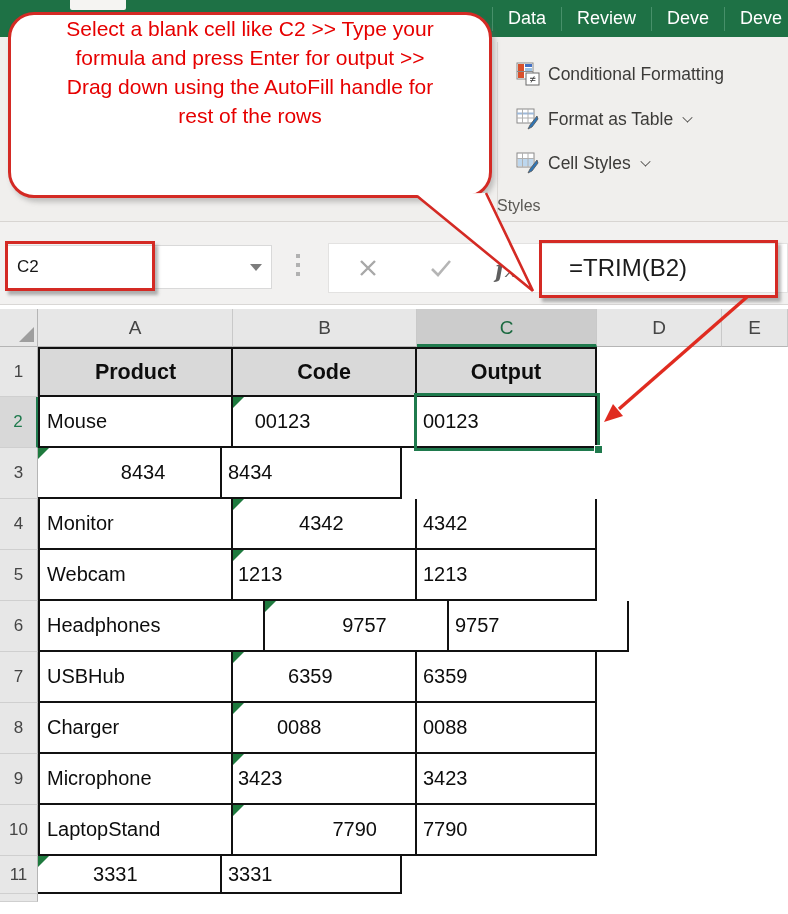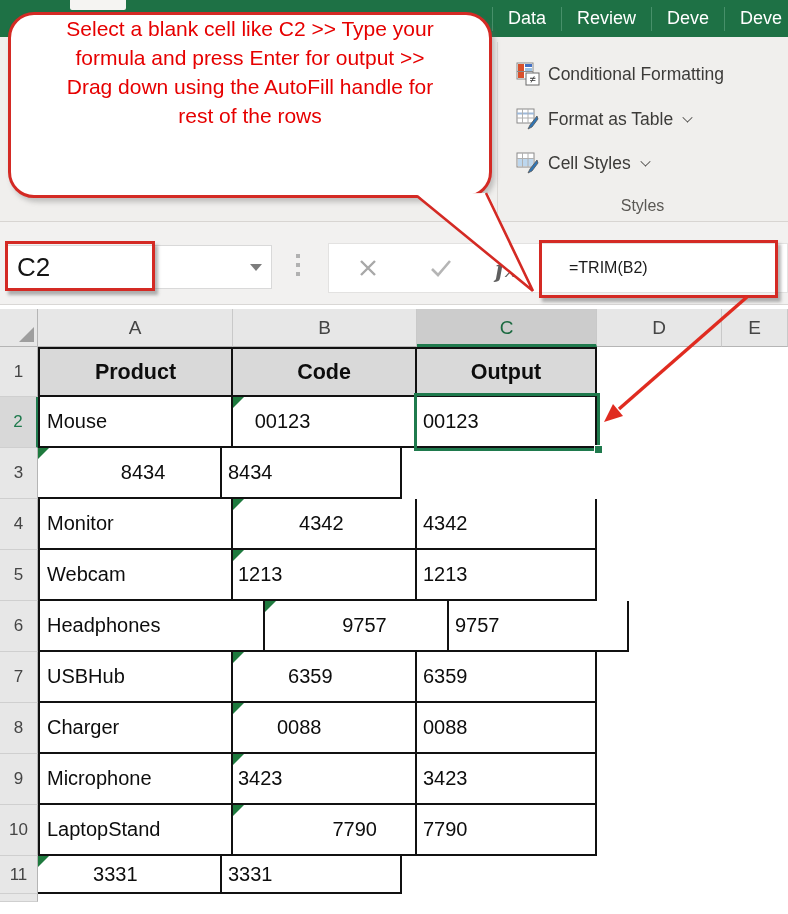--- a/index.html
+++ b/index.html
@@ -17,39 +17,39 @@
 
   
   .ribbon-body { position:absolute; left:0; top:37px; width:788px; height:185px;
                  background:#f0efed; border-bottom:1px solid #d8d5d2; }
   .group-sep { position:absolute; left:497px; top:5px; width:1px; height:175px; background:#dcd9d6; }
   .ribbon-item { position:absolute; left:516px; height:30px; display:flex; align-items:center; gap:8px;
                  color:#3c3b39; font-size:17.5px; cursor:pointer; white-space:nowrap; }
   .ribbon-item svg { flex:0 0 auto; }
   .chev { width:9px; height:9px; border-right:1.6px solid #3c3b39; border-bottom:1.6px solid #3c3b39;
           transform:rotate(45deg) scale(.8); margin-left:2px; margin-top:-4px; }
-  .group-label { position:absolute; left:497px; top:160px; width:291px; text-align:center;
+  .group-label { position:absolute; left:497px; top:160px; width:291px; text-align:left;
                  color:#5a5854; font-size:16px; }
 
   
   .fbar { position:absolute; left:0; top:222px; width:788px; height:83px; background:#f2f1f0;
           border-bottom:1px solid #d9d7d5; }
   .namebox { position:absolute; left:6px; top:23px; width:266px; height:44px; background:#fff;
-             border:1px solid #d9d9d9; font-size:26px; color:#151515; line-height:42px; padding-left:10px; }
+             border:1px solid #d9d9d9; font-size:17px; color:#151515; line-height:42px; padding-left:10px; }
   .nb-caret { position:absolute; left:250px; top:42px; width:0; height:0;
               border-left:6px solid transparent; border-right:6px solid transparent; border-top:7px solid #7d7d7d; }
   .dots { position:absolute; left:296px; top:32px; display:flex; flex-direction:column; gap:5px; }
   .dots i { width:4px; height:4px; background:#b1b1b1; }
   .fpanel { position:absolute; left:328px; top:21px; width:460px; height:50px; background:#fff;
             border:1px solid #e3e2e1; display:flex; align-items:center; }
   .fbtn { display:flex; align-items:center; justify-content:center; cursor:pointer; }
   .fx { font-family:"DejaVu Serif", serif; font-style:italic; font-weight:bold;
         font-size:23px; color:#5f5f5f; cursor:pointer; }
   .finput { position:absolute; left:240px; top:0; height:48px; line-height:48px;
-            font-size:16px; color:#1b1b1b; }
+            font-size:24px; color:#1b1b1b; }
   .red-rect { position:absolute; border:3.5px solid #d42a24; background:transparent;
               box-shadow:3px 4px 3px rgba(90,90,90,.45); z-index:6; pointer-events:none; }
   .namebox-hl { left:5px; top:19px; width:150px; height:50px; }
   .formula-hl { left:539px; top:18px; width:239px; height:58px; }
 
   
   .sheet { position:absolute; left:0; top:305px; width:788px; height:609px; background:#fff; }
   .colhdrs { position:absolute; left:0; top:4px; height:38px; display:flex; }
   .corner { width:38px; height:38px; background:#e7e7e7; border-right:1px solid #b5b5b5;
             border-bottom:1px solid #b5b5b5; position:relative; }

